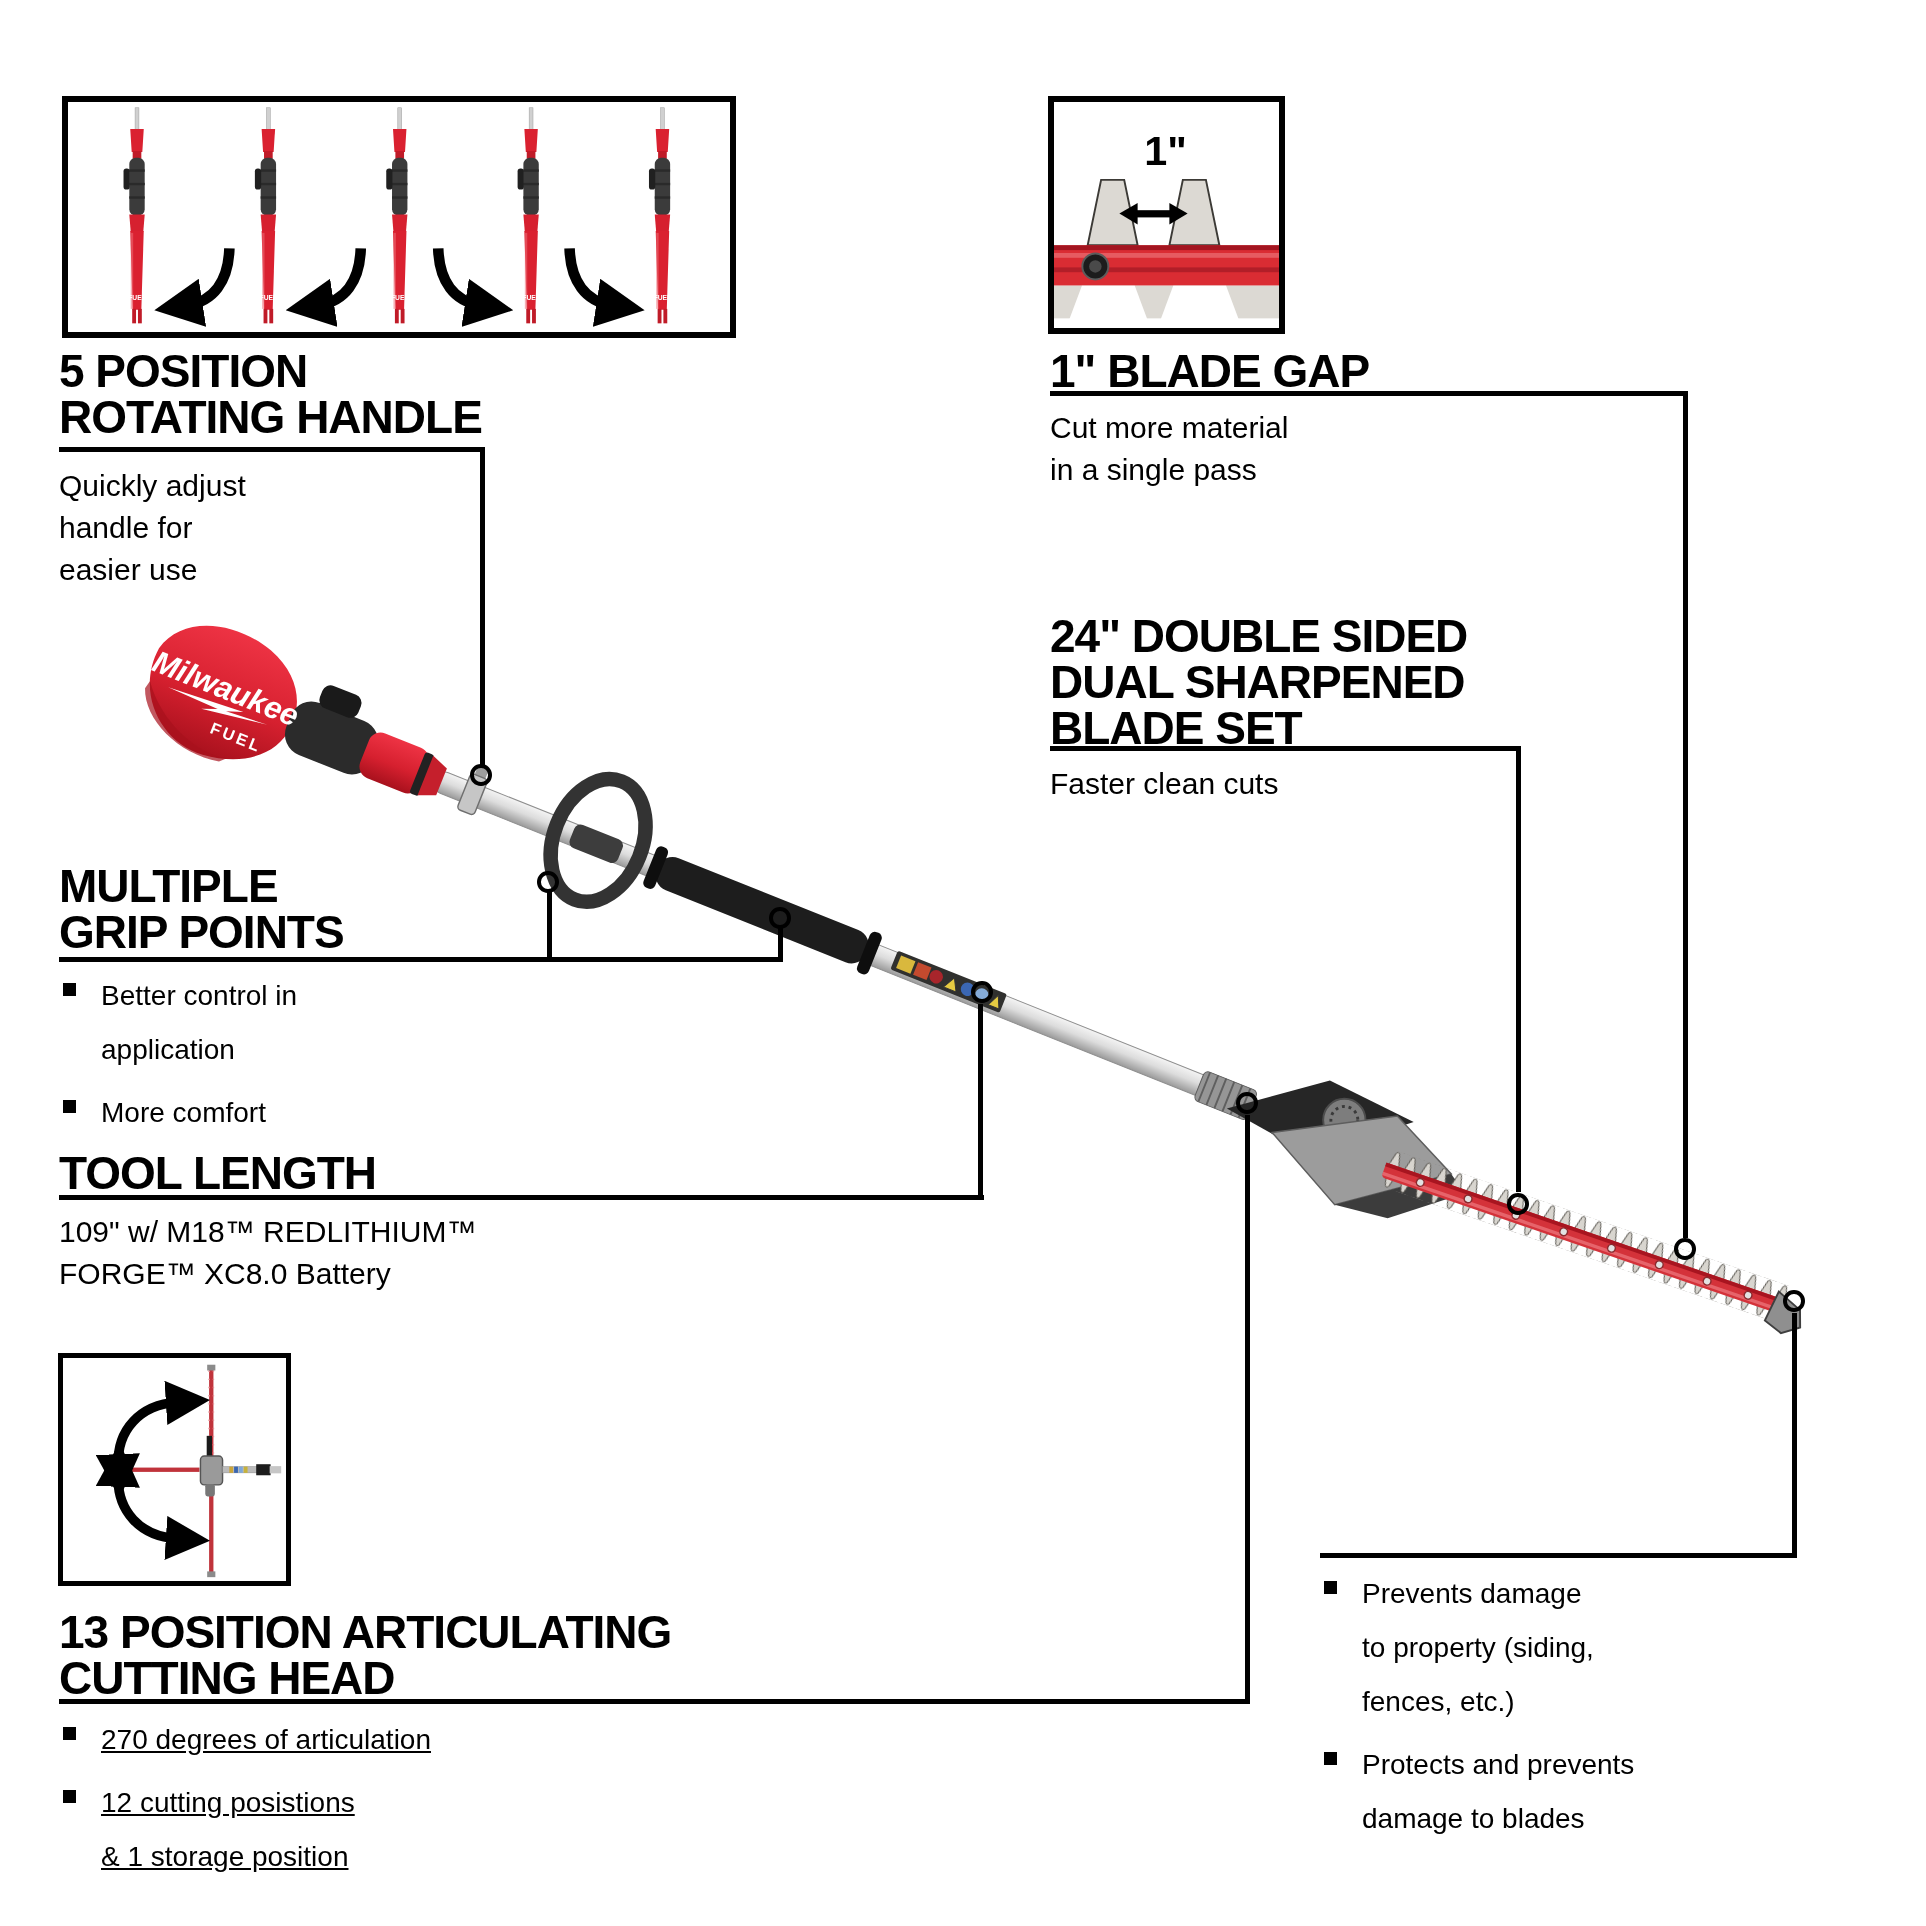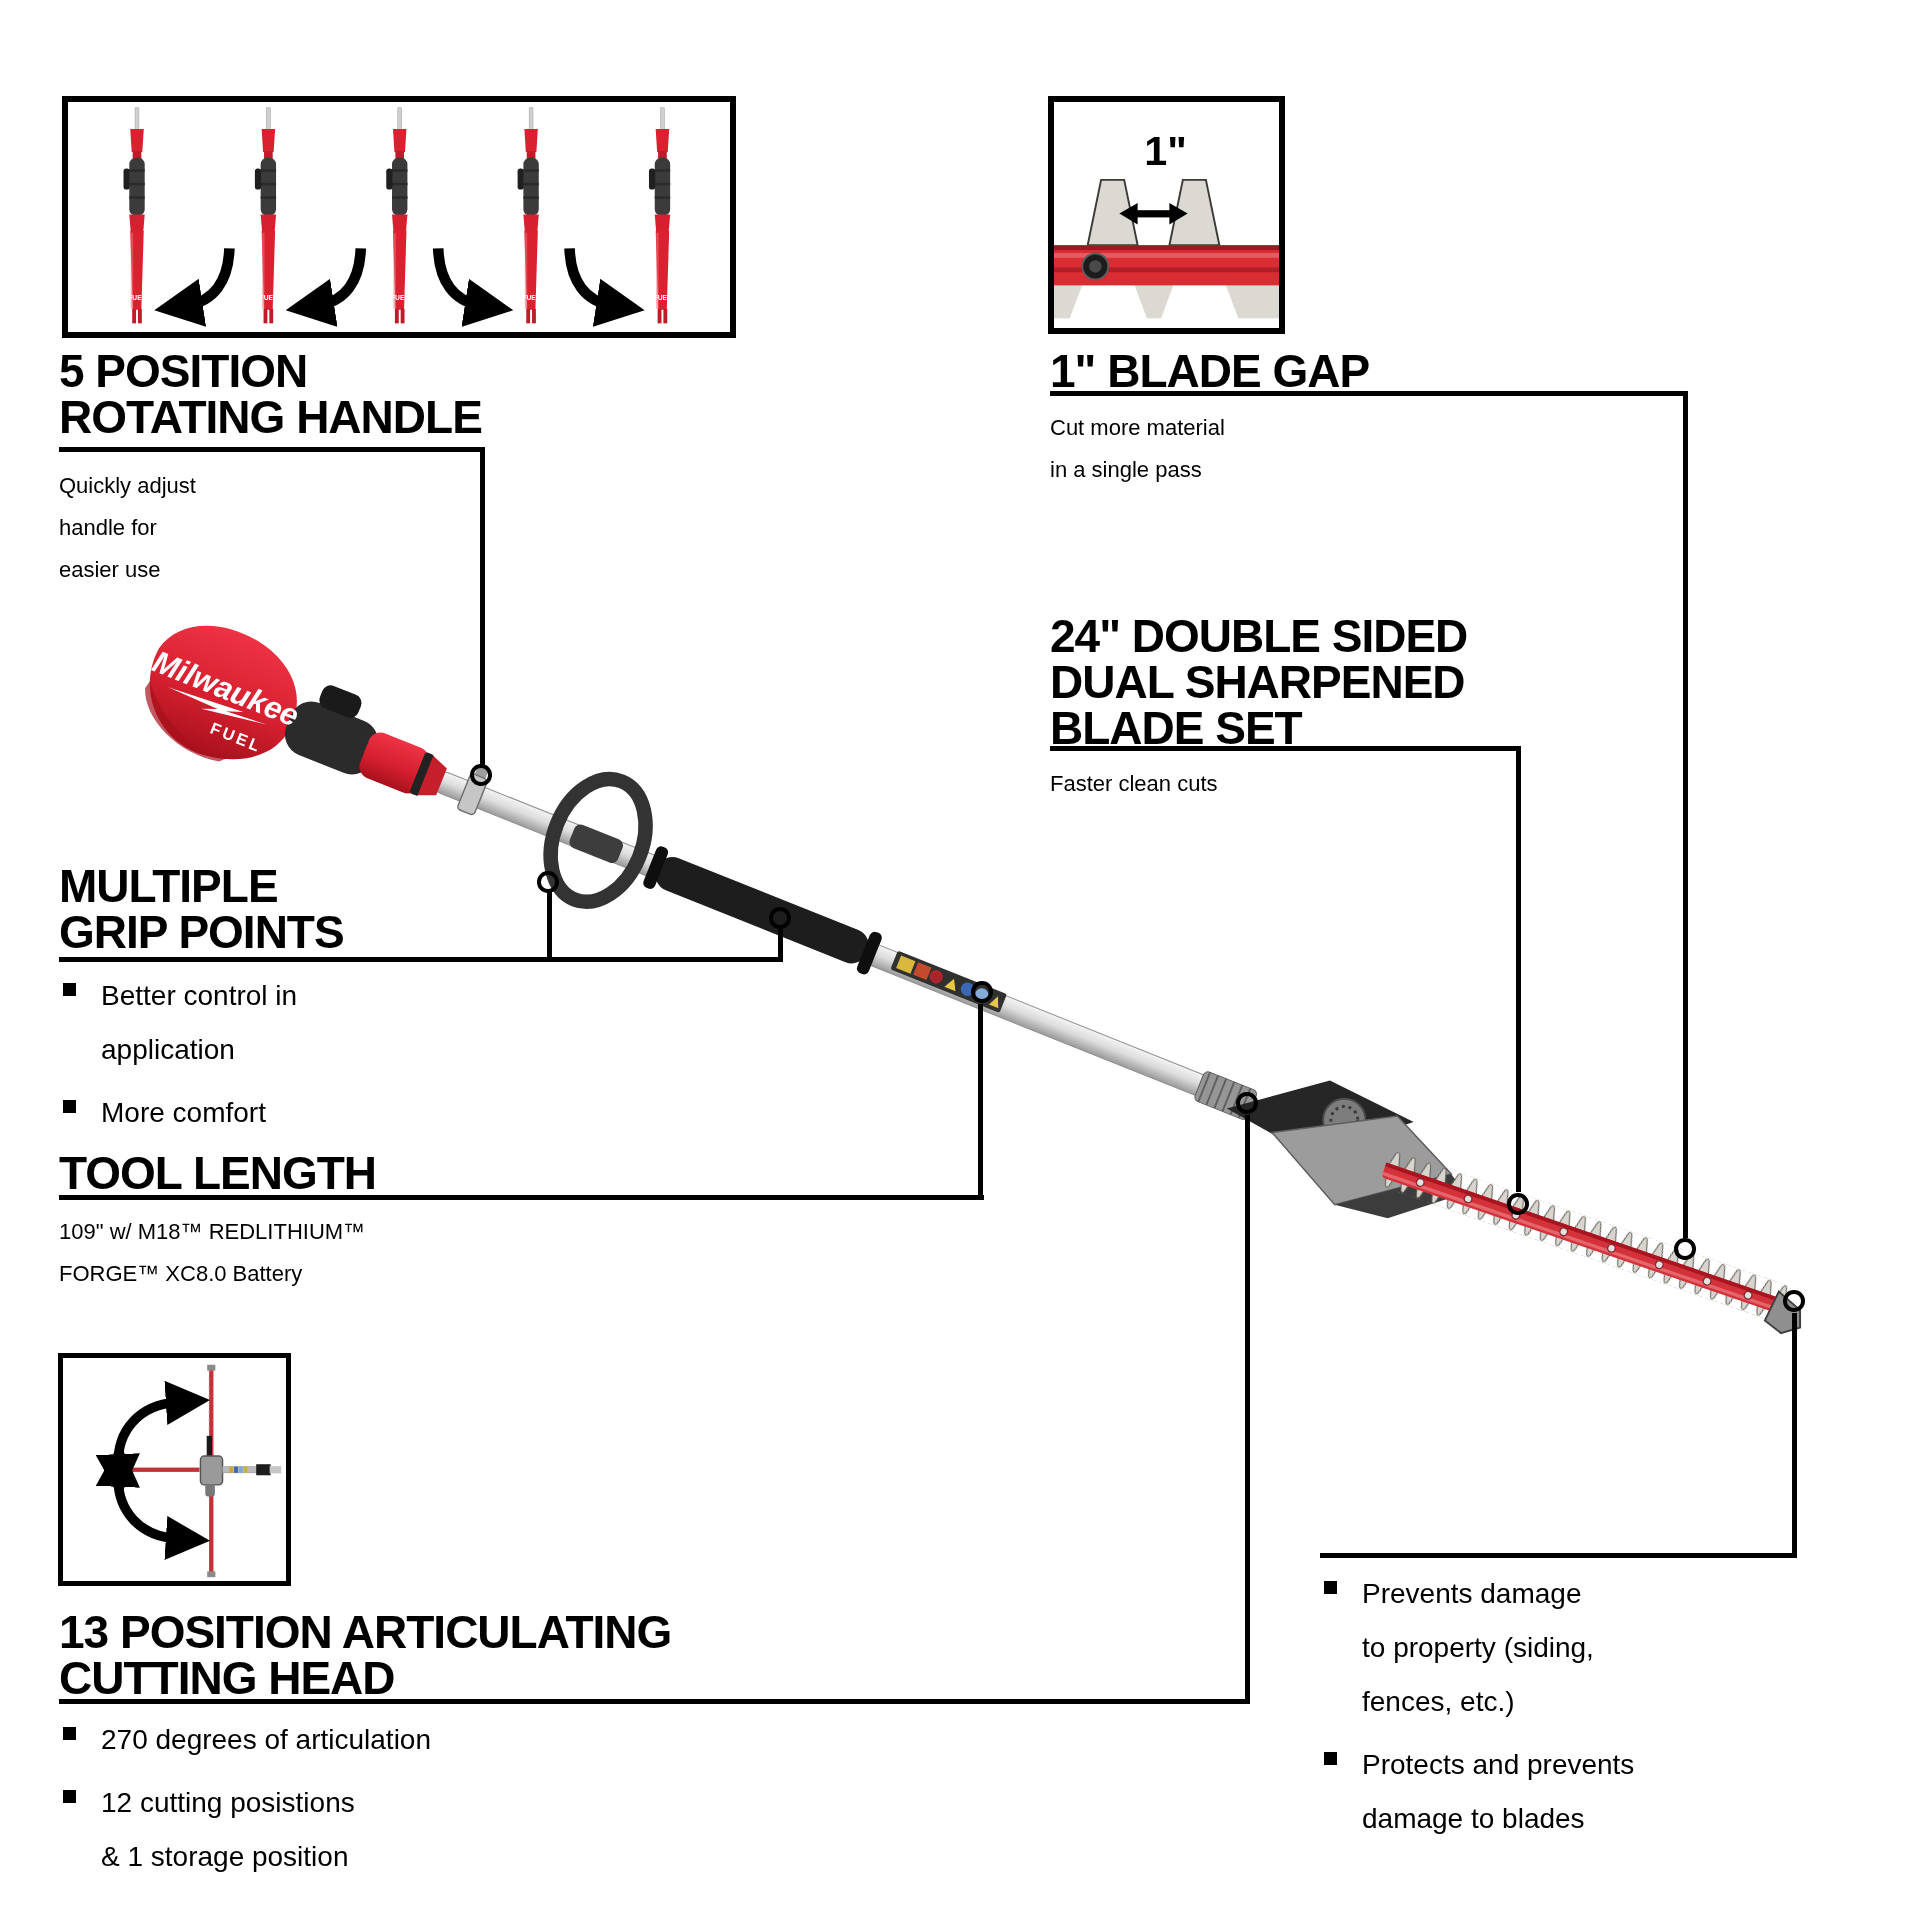--- a/index.html
+++ b/index.html
@@ -1,20 +1,20 @@
 <!DOCTYPE html>
 <html style="font-size:7.7px"><head>
 <meta charset="utf-8">
 <style>
   html,body{margin:0;padding:0;background:#fff;}
   #canvas{position:relative;width:1926px;height:1926px;background:#fff;overflow:hidden;
           font-family:"Liberation Sans",sans-serif;color:#000;}
   .heading{position:absolute;font-weight:bold;font-size:46px;line-height:46px;
            letter-spacing:-1px;white-space:pre-line;z-index:5;}
-  .body-text{position:absolute;font-size:22px;line-height:42px;white-space:pre-line;z-index:5;}
+  .body-text{position:absolute;font-size:30px;line-height:42px;white-space:pre-line;z-index:5;}
   .bullets{position:absolute;list-style:none;margin:0;padding:0;z-index:5;}
   .bullets li{position:relative;padding-left:42px;font-size:28px;line-height:54px;
               white-space:pre-line;margin:0 0 8.7px 0;}
   .bullets li::before{content:"";position:absolute;left:3.9px;top:14px;width:13px;height:13px;background:#000;}
   .rule{position:absolute;height:4.8px;background:#000;z-index:4;}
   .vline{position:absolute;width:4.8px;background:#000;z-index:4;}
   .ring{position:absolute;width:13.5px;height:13.5px;border:4.8px solid #000;border-radius:50%;
         background:transparent;z-index:4;}
   .feature-box{position:absolute;border:6.3px solid #000;background:#fff;z-index:3;}
   .feature-box svg{display:block;}
@@ -276,21 +276,21 @@
 application</li>
     <li>More comfort</li>
   </ul>
 
   <div class="heading" style="left:59px;top:1150px;">TOOL LENGTH</div>
   <div class="body-text" style="left:59px;top:1211px;">109" w/ M18™ REDLITHIUM™
 FORGE™ XC8.0 Battery</div>
 
   <div class="heading" style="left:59px;top:1609px;">13 POSITION ARTICULATING
 CUTTING HEAD</div>
-  <ul class="bullets" style="left:59px;top:1713px;">
+  <ul class="bullets" style="left:59px;top:1713px;text-decoration:underline;">
     <li>270 degrees of articulation</li>
     <li>12 cutting posistions
 &amp; 1 storage position</li>
   </ul>
 
   <ul class="bullets" style="left:1320px;top:1567px;">
     <li>Prevents damage
 to property (siding,
 fences, etc.)</li>
     <li>Protects and prevents

